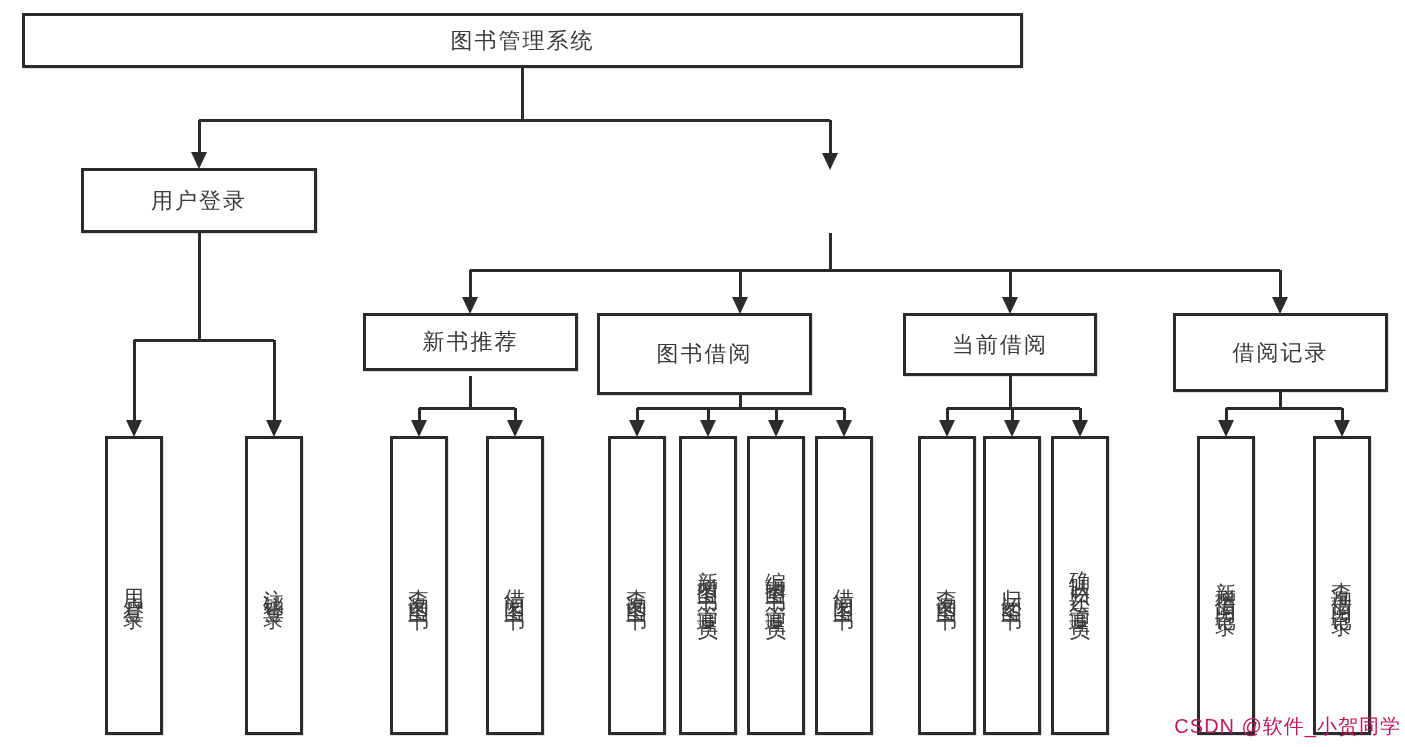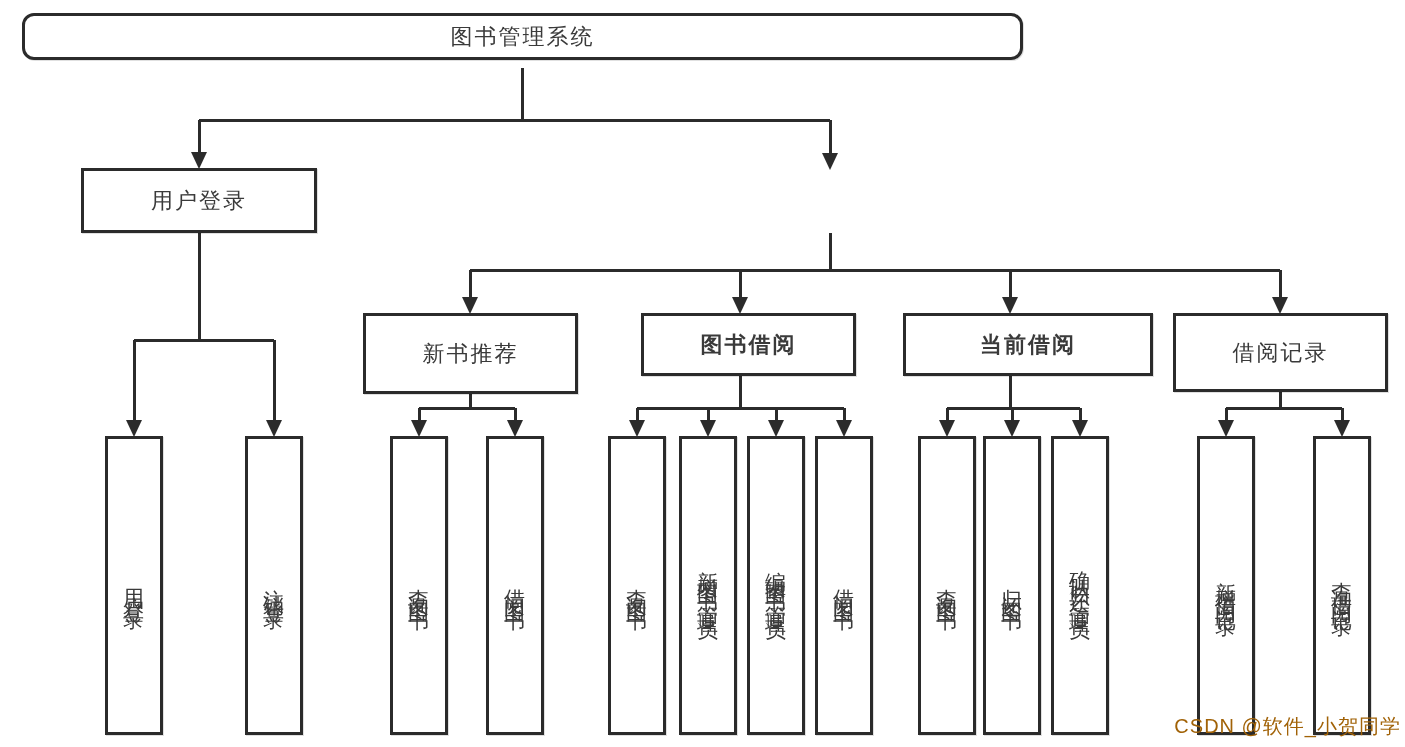--- a/index.html
+++ b/index.html
@@ -40,21 +40,21 @@
     font-size: 21px;
     letter-spacing: 7px;
     line-height: 1.1;
     white-space: normal;
   }
   .watermark {
     position: absolute;
     right: 4px;
     top: 713px;
     font-size: 20px;
-    color: #a16207;
+    color: #be185d;
     letter-spacing: 1px;
     z-index: 5;
   }
 </style>
 </head>
 <body>
 
 <div class="canvas">
 
   <svg class="connectors" width="1405" height="747" viewBox="0 0 1405 747">
@@ -95,27 +95,27 @@
       <polygon points="776,437 768,420 784,420"></polygon>
       <polygon points="844,437 836,420 852,420"></polygon>
       <polygon points="947,437 939,420 955,420"></polygon>
       <polygon points="1012,437 1004,420 1020,420"></polygon>
       <polygon points="1080,437 1072,420 1088,420"></polygon>
       <polygon points="1226,437 1218,420 1234,420"></polygon>
       <polygon points="1342,437 1334,420 1350,420"></polygon>
     </g>
   </svg>
 
-  <div class="node" style="left:22px; top:13px; width:1001px; height:47px;border-radius:12px;">图书管理系统</div>
+  <div class="node" style="left:22px; top:13px; width:1001px; height:55px;">图书管理系统</div>
 
   <div class="node" style="left:81px; top:168px; width:236px; height:65px;">用户登录</div>
 
-  <div class="node" style="left:363px; top:313px; width:215px; height:81px;">新书推荐</div>
-  <div class="node" style="left:641px; top:313px; width:215px; height:63px;font-weight:bold;">图书借阅</div>
-  <div class="node" style="left:903px; top:313px; width:250px; height:63px;font-weight:bold;">当前借阅</div>
+  <div class="node" style="left:363px; top:313px; width:215px; height:58px;">新书推荐</div>
+  <div class="node" style="left:597px; top:313px; width:215px; height:82px;">图书借阅</div>
+  <div class="node" style="left:903px; top:313px; width:194px; height:63px;">当前借阅</div>
   <div class="node" style="left:1173px; top:313px; width:215px; height:79px;">借阅记录</div>
 
   <div class="node leaf" style="left:105px; top:436px; width:58px; height:299px;">用户登录</div>
   <div class="node leaf" style="left:245px; top:436px; width:58px; height:299px;">注销登录</div>
 
   <div class="node leaf" style="left:390px; top:436px; width:58px; height:299px;">查询图书</div>
   <div class="node leaf" style="left:486px; top:436px; width:58px; height:299px;">借阅图书</div>
 
   <div class="node leaf" style="left:608px; top:436px; width:58px; height:299px;">查询图书</div>
   <div class="node leaf" style="left:679px; top:436px; width:58px; height:299px;">新增图书（管理员）</div>

